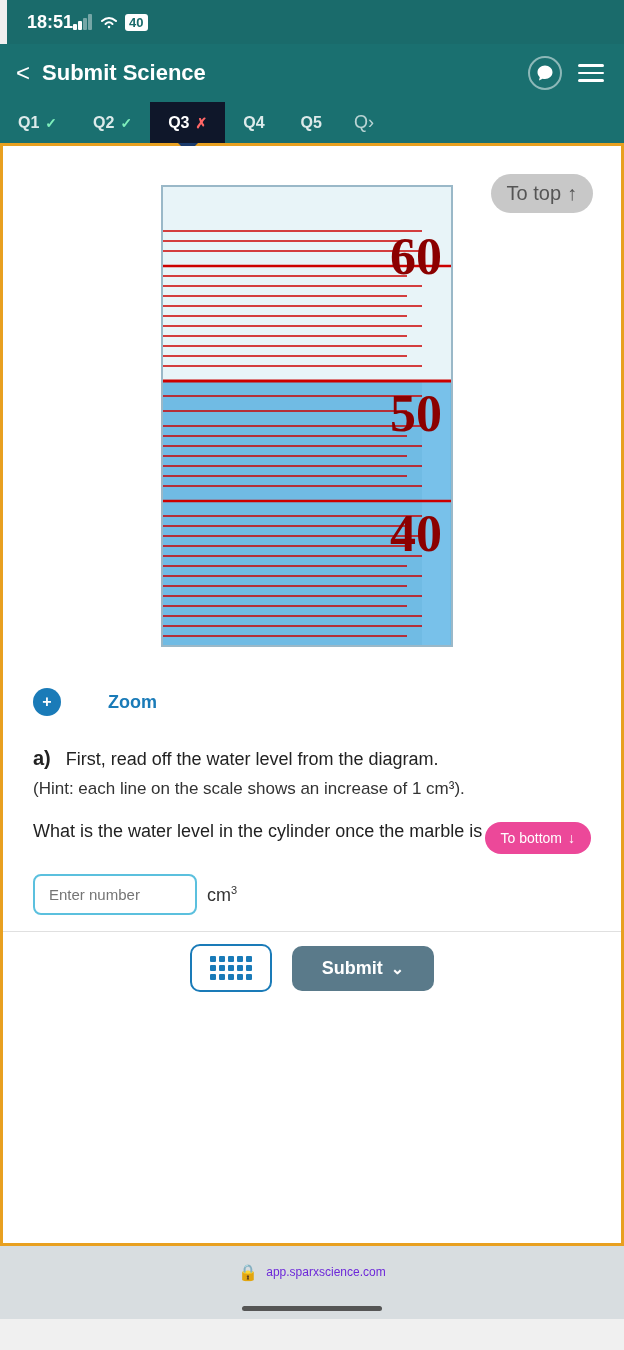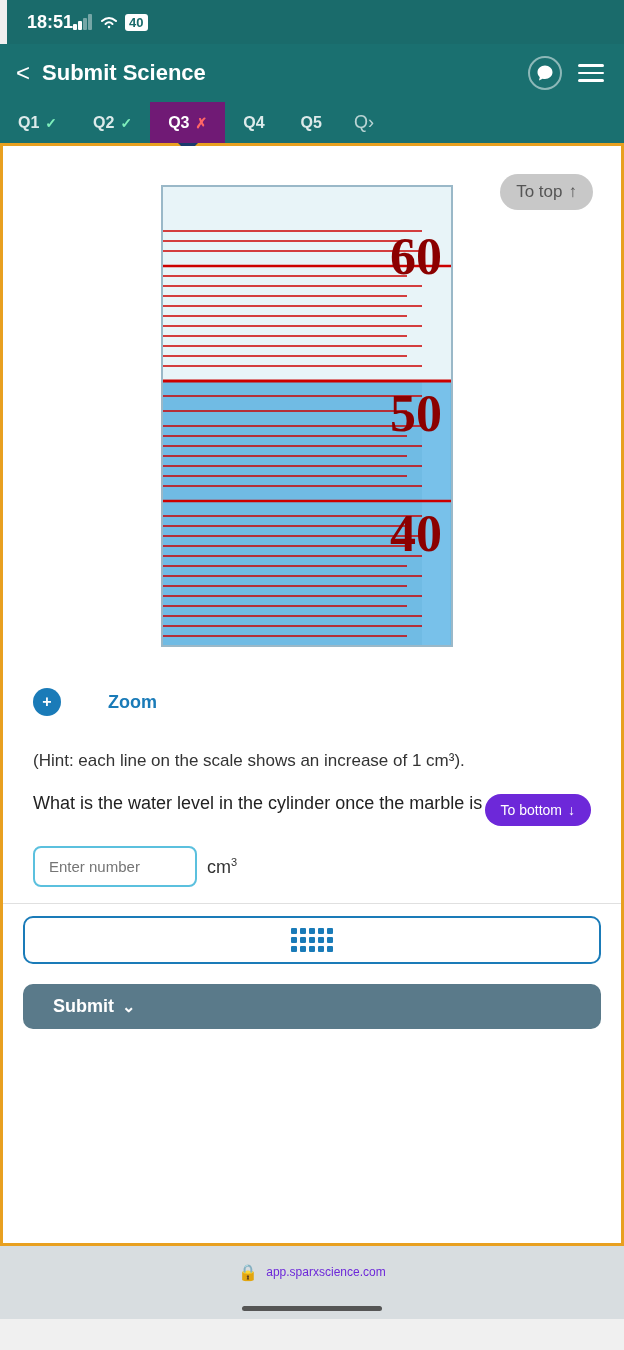--- a/index.html
+++ b/index.html
@@ -97,21 +97,21 @@
       color: rgba(255,255,255,0.85);
       font-size: 16px;
       font-weight: 600;
       cursor: pointer;
       display: flex;
       align-items: center;
       gap: 6px;
       position: relative;
     }
     .tab.active {
-      background: #701a75;
+      background: #0f172a;
       color: white;
     }
     .tab.active::after {
       content: '';
       position: absolute;
       bottom: -10px;
       left: 50%;
       transform: translateX(-50%);
       width: 0;
       height: 0;
@@ -152,21 +152,21 @@
 
     .to-top-btn {
       position: absolute;
       top: 28px;
       right: 28px;
       background: #c8c8c8;
       color: #555;
       border: none;
       border-radius: 20px;
       padding: 8px 16px;
-      font-size: 17px;
+      font-size: 20px;
       display: flex;
       align-items: center;
       gap: 6px;
       cursor: pointer;
       z-index: 10;
     }
 
     
     .cylinder-container {
       width: 360px;
@@ -234,21 +234,21 @@
       padding: 8px 30px 16px;
       display: flex;
       align-items: center;
       gap: 10px;
       position: relative;
     }
     .to-bottom-btn {
       position: absolute;
       right: 30px;
       top: -44px;
-      background: #6d28d9;
+      background: #ec4899;
       color: white;
       border: none;
       border-radius: 20px;
       padding: 8px 16px;
       font-size: 14px;
       display: flex;
       align-items: center;
       gap: 6px;
       cursor: pointer;
     }
@@ -263,26 +263,26 @@
     }
     .answer-unit {
       font-size: 18px;
       color: #333;
     }
     sup { font-size: 11px; }
 
     
     .bottom-toolbar {
       display: flex;
+      align-items: center;
       justify-content: center;
       gap: 20px;
       padding: 12px 20px;
       background: white;
       border-top: 1px solid #e0e0e0;
-      flex-direction: column;
     }
     .keypad-btn {
       border: 2px solid #1a7bb8;
       border-radius: 10px;
       padding: 10px 18px;
       background: white;
       cursor: pointer;
       display: flex;
       align-items: center;
       justify-content: center;
@@ -479,20 +479,25 @@
   </div>
 
   <div class="zoom-area">
     <div class="zoom-icon">
       <span>+</span>
     </div>
     <span class="zoom-label">Zoom</span>
   </div>
 
   <div class="question-area">
+    <p>
+      <span class="question-label">a)</span>
+      <span style="display:inline-block; width:6px;"></span>
+      <span class="question-text">First, read off the water level from the diagram.</span>
+    </p>
     <p class="question-hint">
       <span>(Hint: each line on the scale shows an increase of 1 cm³).</span>
     </p>
     <p class="question-second">What is the water level in the cylinder once the marble is added?</p>
   </div>
 
   <div class="answer-area">
     <button class="to-bottom-btn">
       <span>To bottom</span>
       <span>↓</span>

